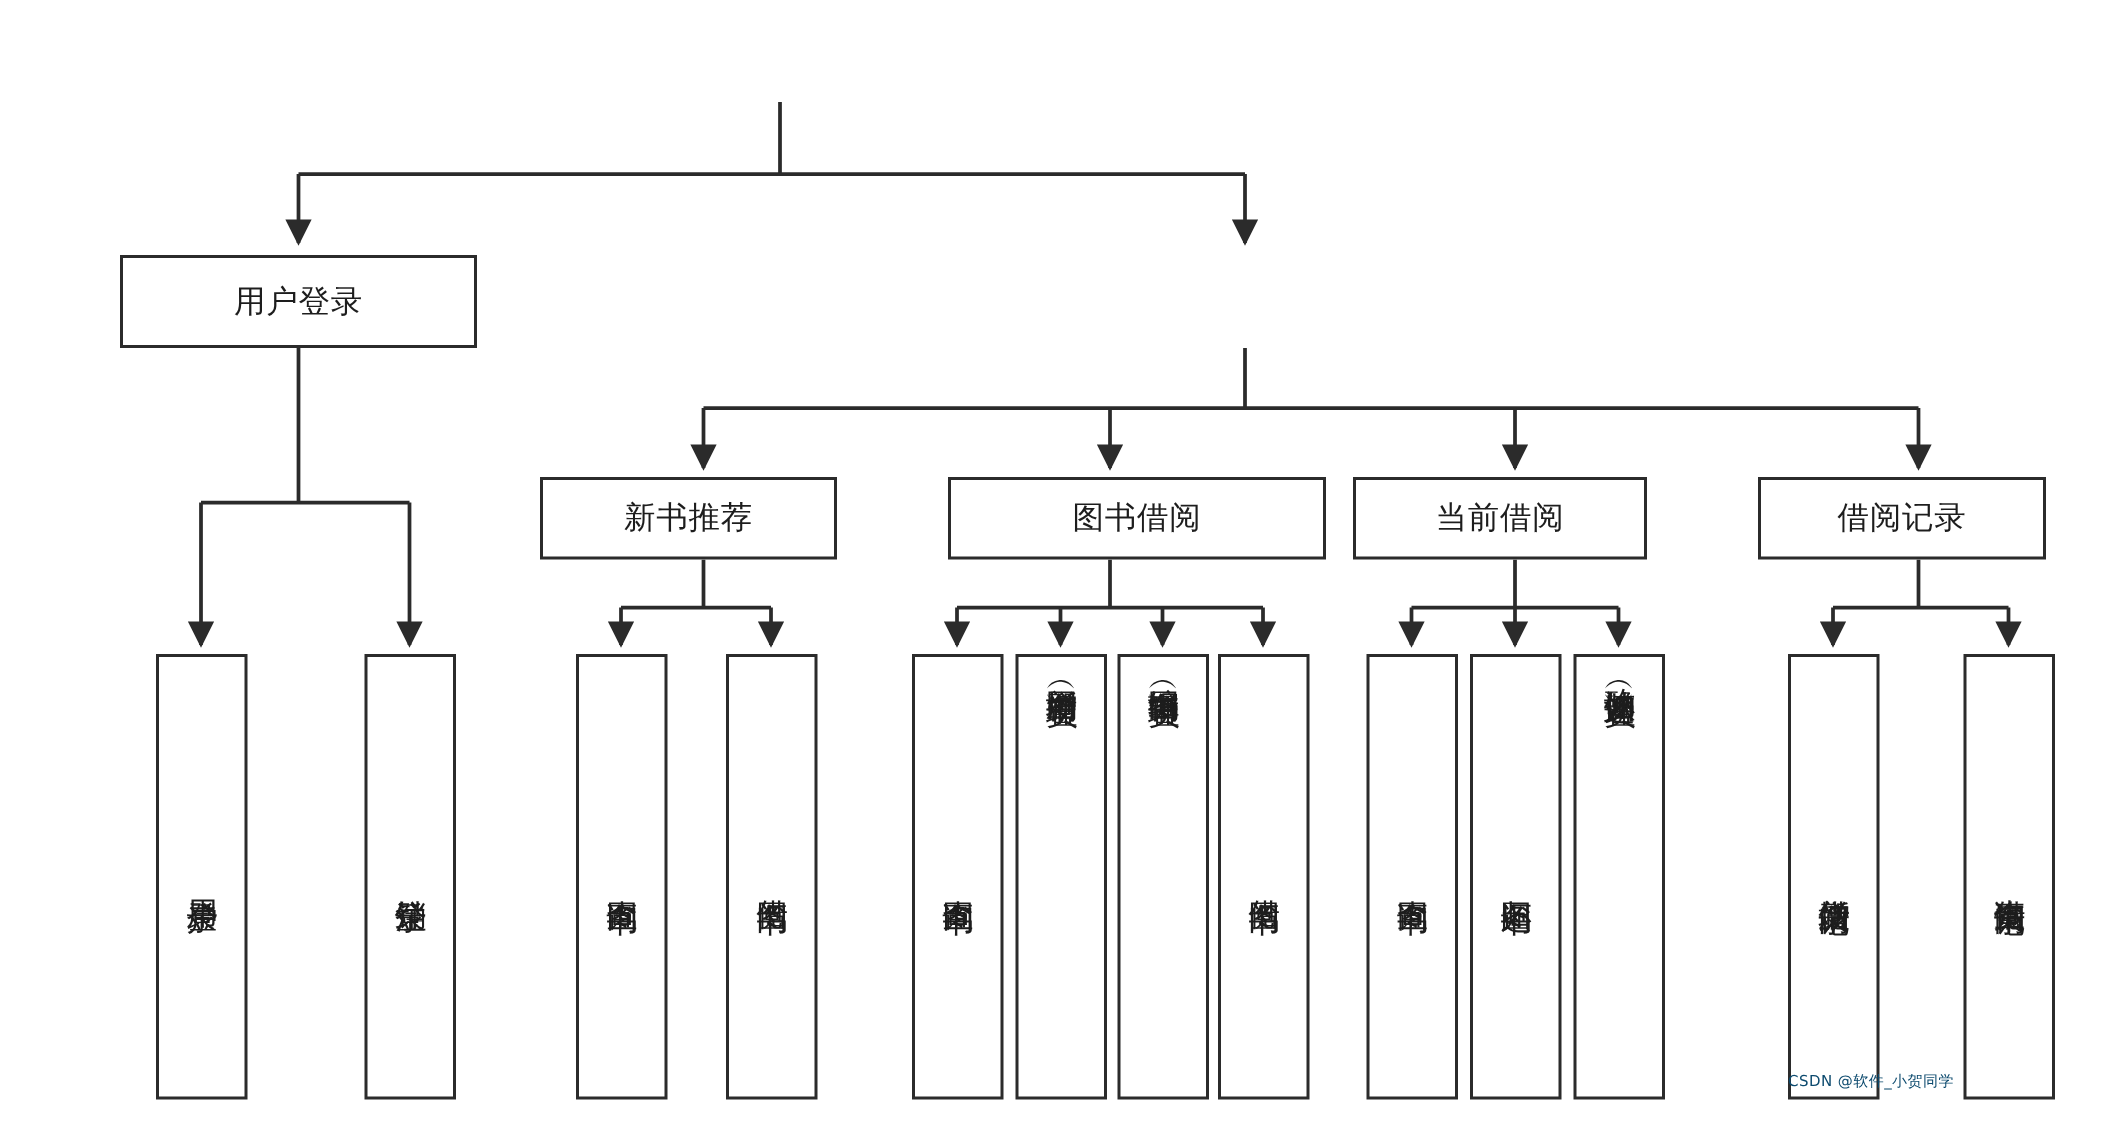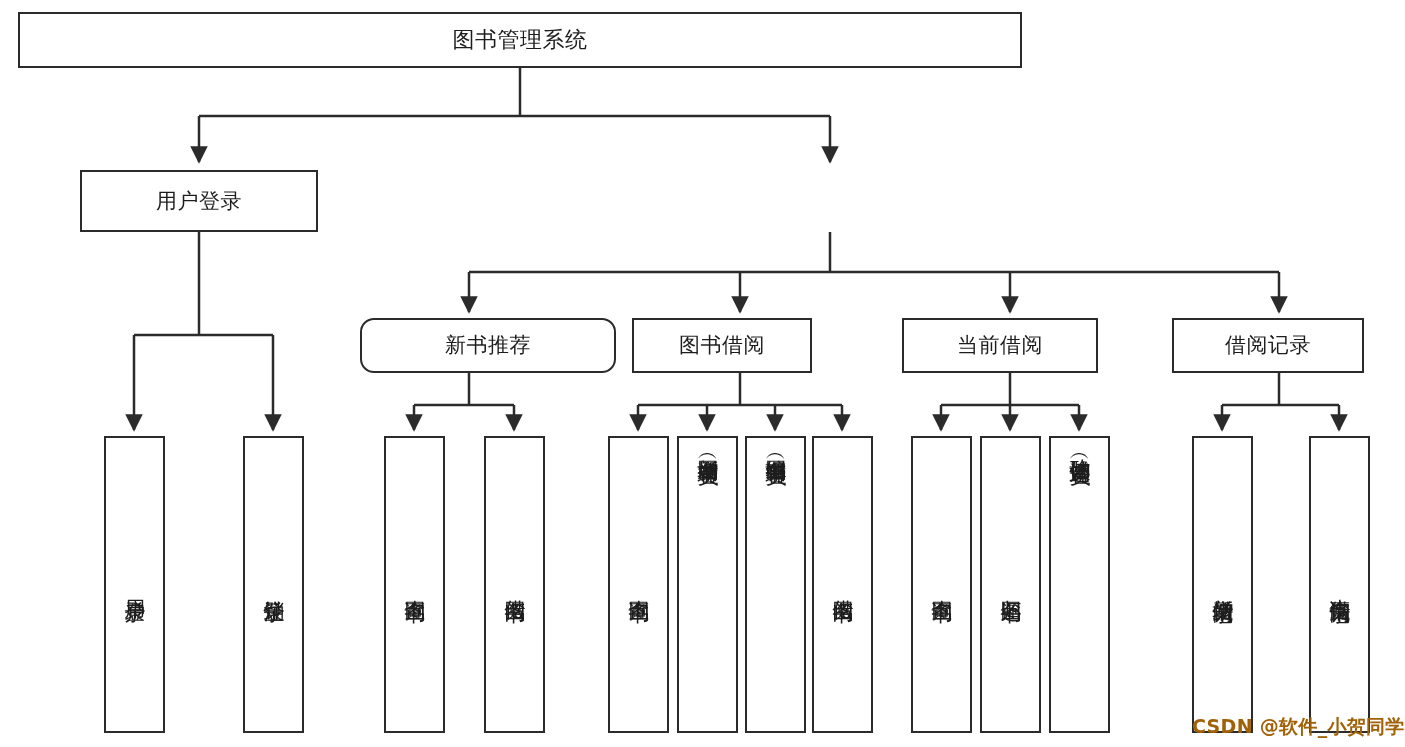--- a/index.html
+++ b/index.html
@@ -62,26 +62,25 @@
     white-space: nowrap;
     max-height: 100%;
   }
   .node.vert.topalign {
     align-items: flex-start;
   }
   .watermark {
     position: absolute;
     left: 1192px;
     top: 714px;
-    font-size: 19px;
-    color: #a16207;
+    font-size: 10px;
+    color: #0c4a6e;
     font-family: "DejaVu Sans", "Liberation Sans", sans-serif;
     white-space: nowrap;
     letter-spacing: 0.3px;
-    font-weight: bold;
   }
 </style>
 </head>
 <body>
 
 <div id="canvas">
 
   <svg id="wires" viewBox="0 0 1405 747">
     <defs>
       <marker id="arrow" viewBox="0 0 10 10" refX="9" refY="5" markerWidth="7" markerHeight="7" orient="auto-start-reverse">
@@ -127,32 +126,29 @@
       <path d="M 1010 405 L 1010 430" marker-end="url(#arrow)"></path>
       <path d="M 1079 405 L 1079 430" marker-end="url(#arrow)"></path>
 
       <path d="M 1279 373 L 1279 405"></path>
       <path d="M 1222 405 L 1339 405"></path>
       <path d="M 1222 405 L 1222 430" marker-end="url(#arrow)"></path>
       <path d="M 1339 405 L 1339 430" marker-end="url(#arrow)"></path>
     </g>
   </svg>
 
-  <div class="node horiz root" style="left:18px; top:12px; width:1004px; height:56px;">
-    <span class="lbl">图书管理系统</span>
-  </div>
 
   <div class="node horiz" style="left:80px; top:170px; width:238px; height:62px;">
     <span class="lbl">用户登录</span>
   </div>
 
-  <div class="node horiz" style="left:360px; top:318px; width:256px; height:55px;border-radius:14px;">
+  <div class="node horiz" style="left:360px; top:318px; width:198px; height:55px;">
     <span class="lbl">新书推荐</span>
   </div>
-  <div class="node horiz" style="left:632px; top:318px; width:180px; height:55px;">
+  <div class="node horiz" style="left:632px; top:318px; width:252px; height:55px;">
     <span class="lbl">图书借阅</span>
   </div>
   <div class="node horiz" style="left:902px; top:318px; width:196px; height:55px;">
     <span class="lbl">当前借阅</span>
   </div>
   <div class="node horiz" style="left:1172px; top:318px; width:192px; height:55px;">
     <span class="lbl">借阅记录</span>
   </div>
 
   <div class="node vert" style="left:104px; top:436px; width:61px; height:297px;">

